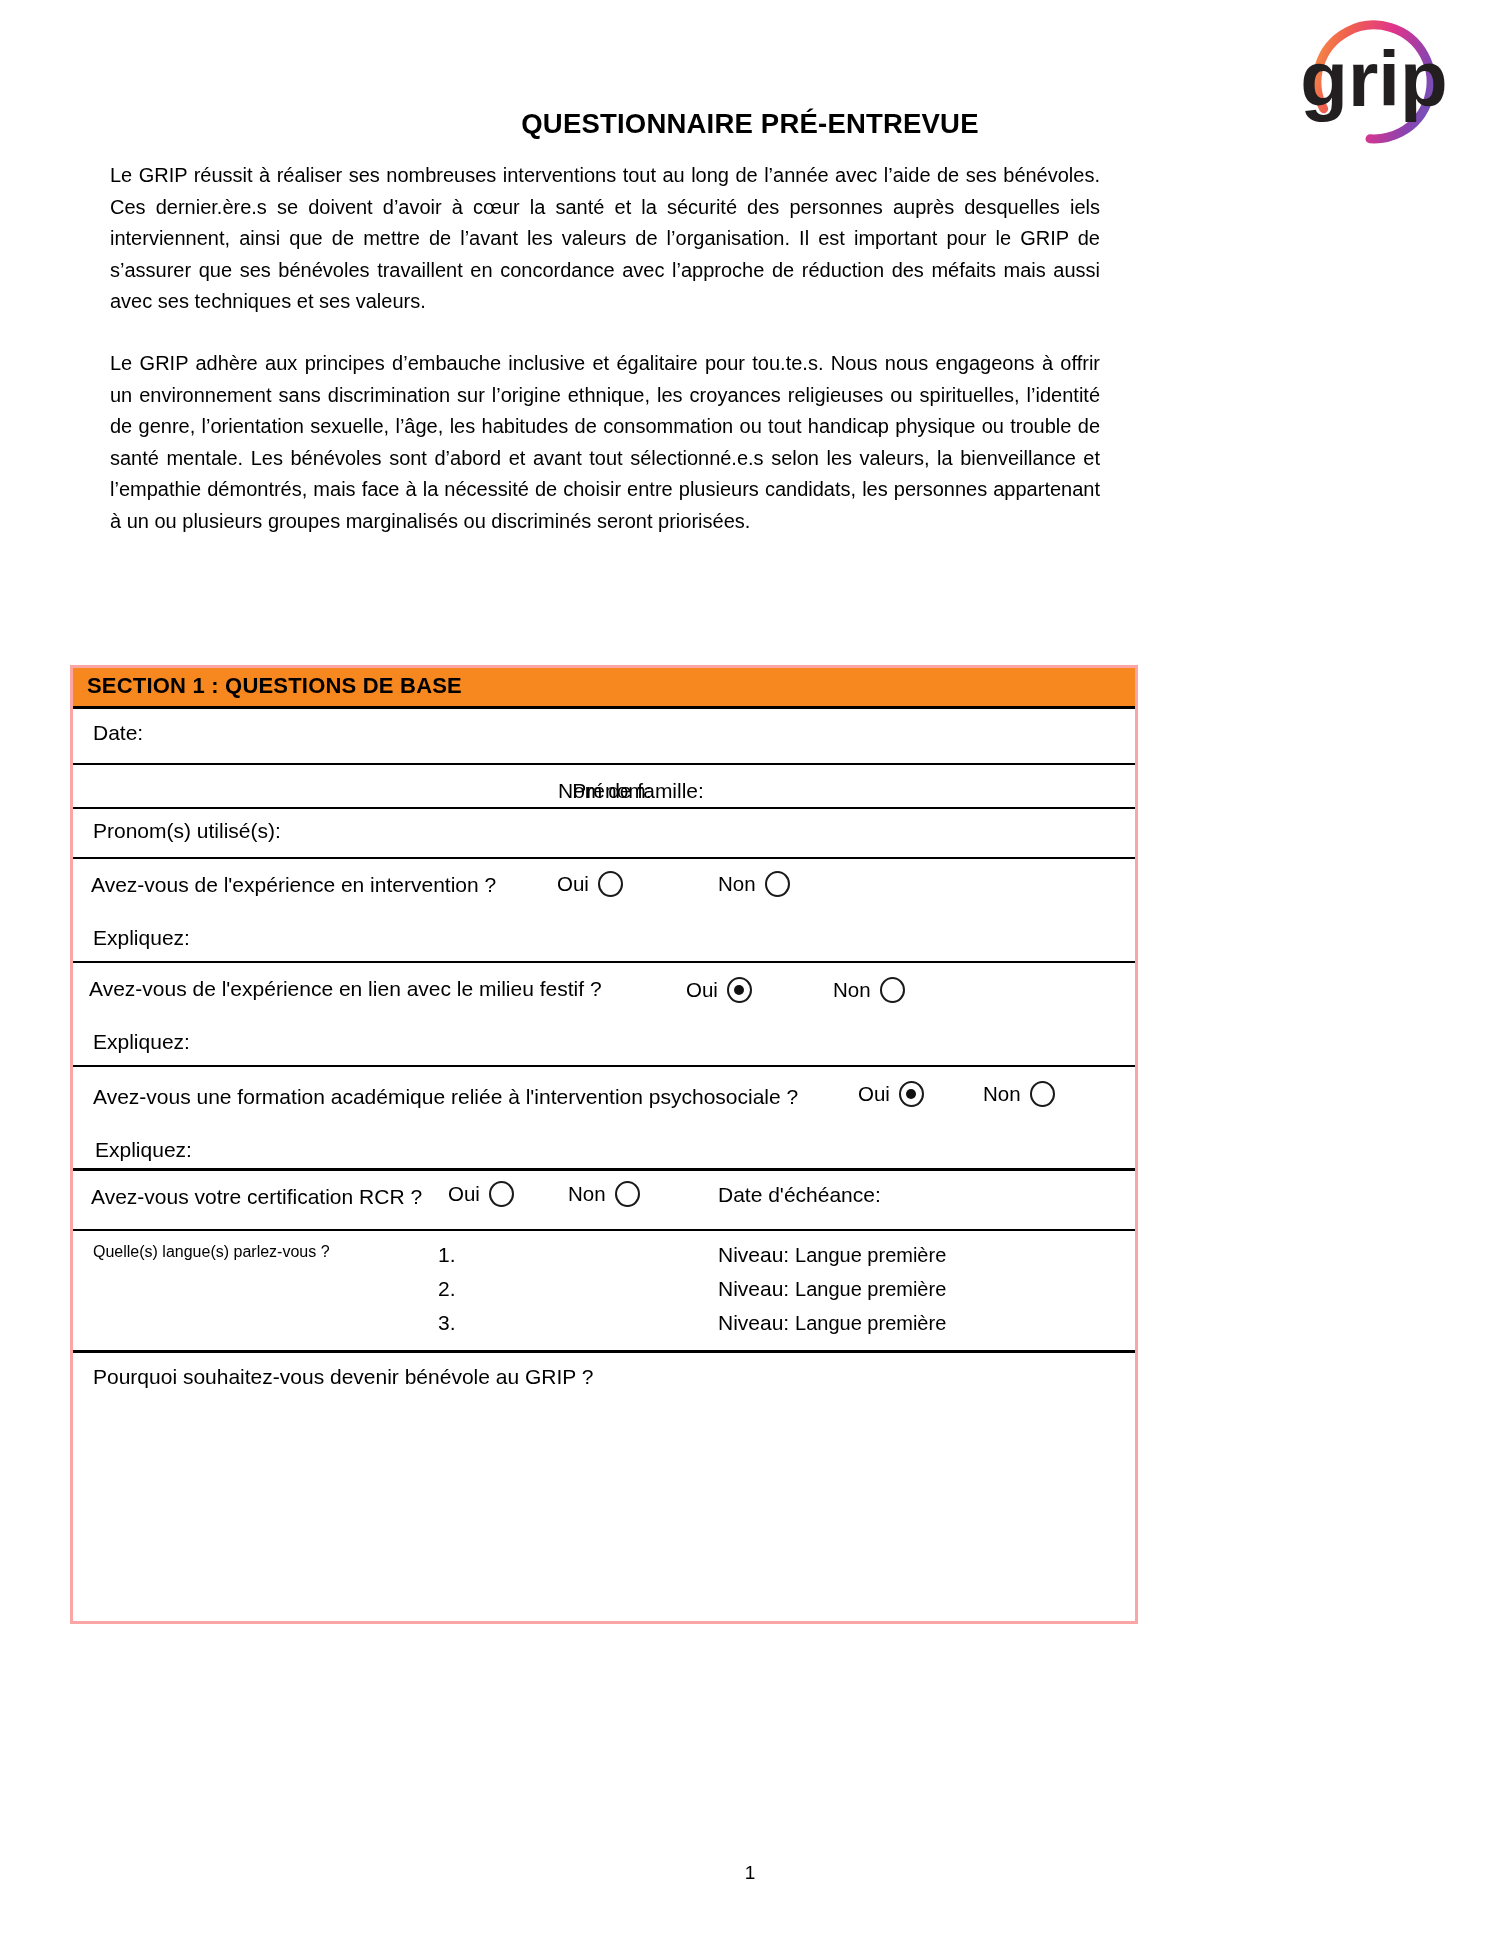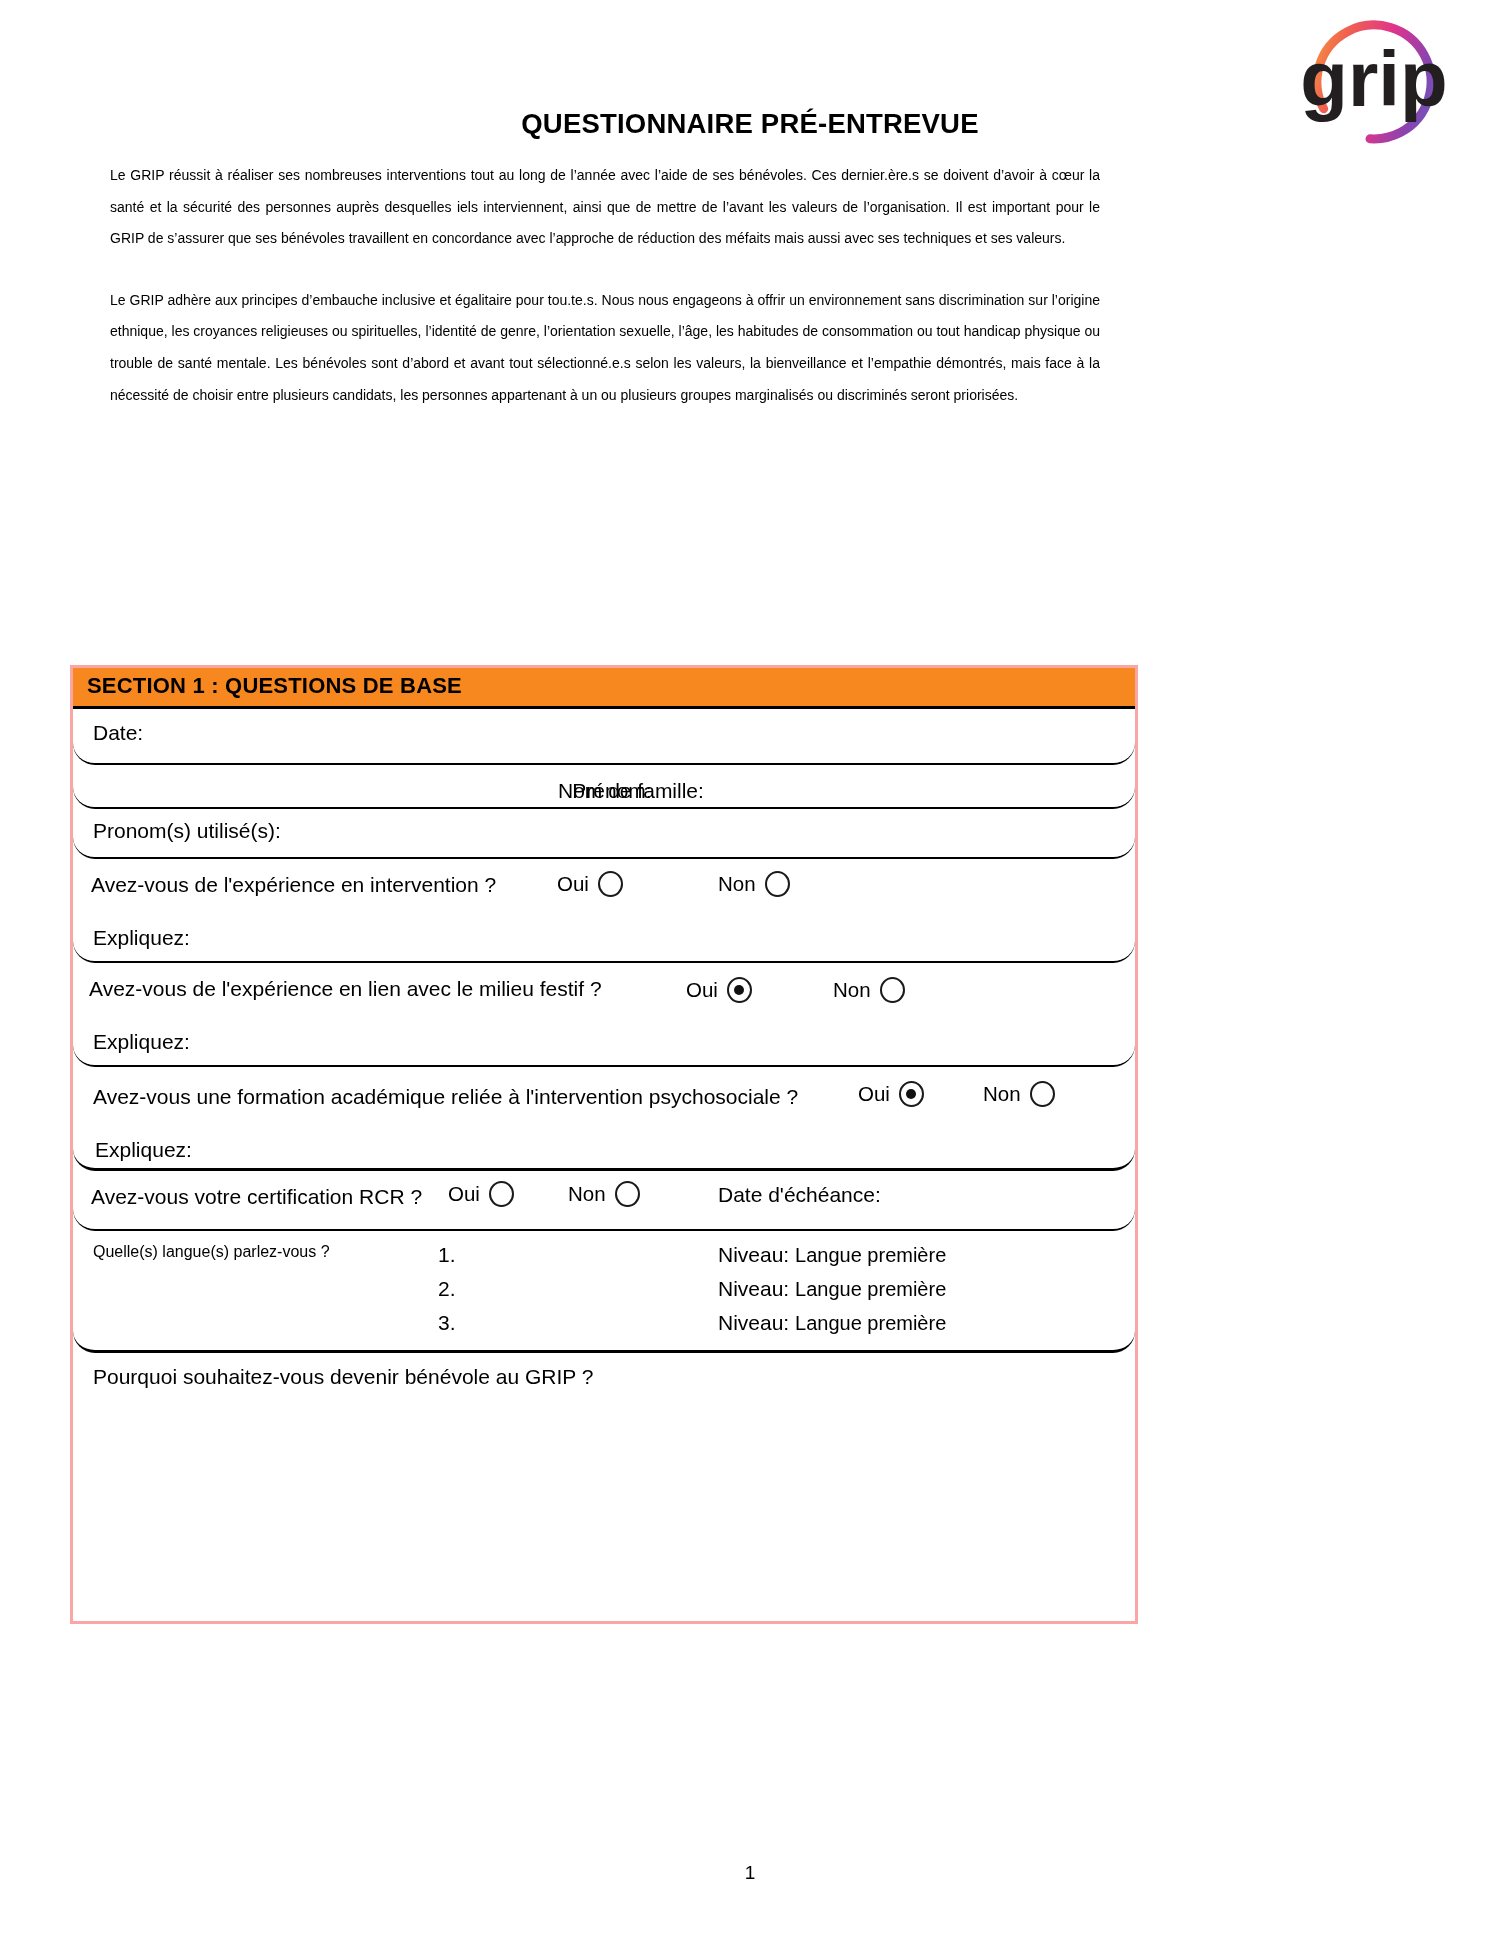--- a/index.html
+++ b/index.html
@@ -44,21 +44,21 @@
 
   
   .intro {
     position: absolute;
     left: 110px;
     top: 160px;
     width: 990px;
   }
   .para {
     text-align: justify;
-    font-size: 14px;
+    font-size: 20px;
     line-height: 31.6px;
     margin: 0 0 30px 0;
   }
   .para:last-child { margin-bottom: 0; }
 
   
   .form-table {
     position: absolute;
     left: 70px;
     top: 665px;
@@ -73,21 +73,20 @@
     border-bottom: 3px solid #000;
     padding: 5px 14px 7px 14px;
     font-size: 22px;
     font-weight: bold;
     letter-spacing: 0.2px;
   }
   .row {
     border-bottom: 2px solid #000;
     position: relative;
     box-sizing: border-box;
-    border-radius: 22px;
   }
   .row.thick { border-bottom-width: 3px; }
   .row:last-child { border-bottom: none; }
 
   .fld { font-size: 21px; }
 
   .row-date { height: 56px; padding: 12px 0 0 20px; }
   .row-name { height: 44px; padding: 14px 0 0 16px; text-align: center; }
   .row-pronom { height: 50px; padding: 10px 0 0 20px; }
 

